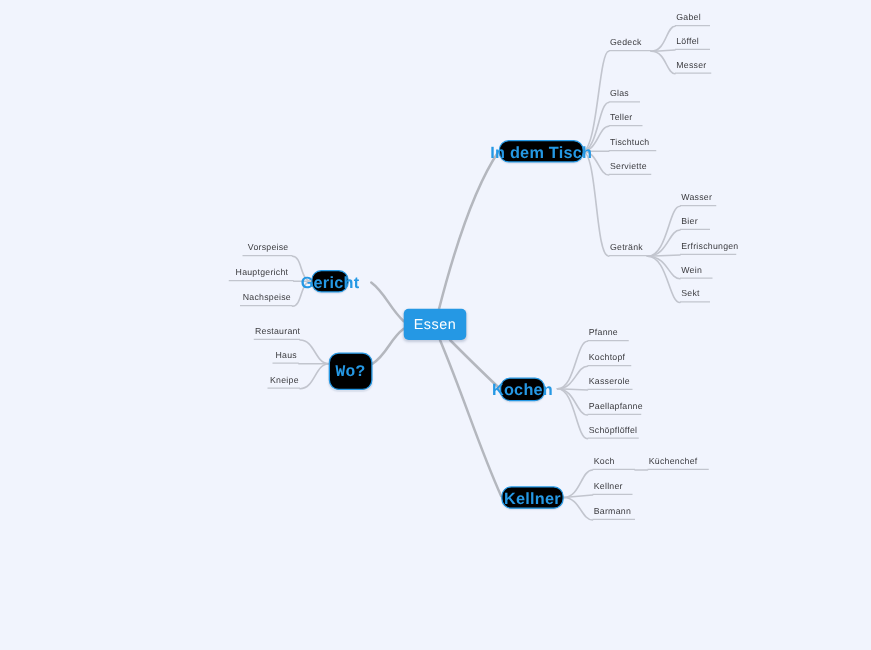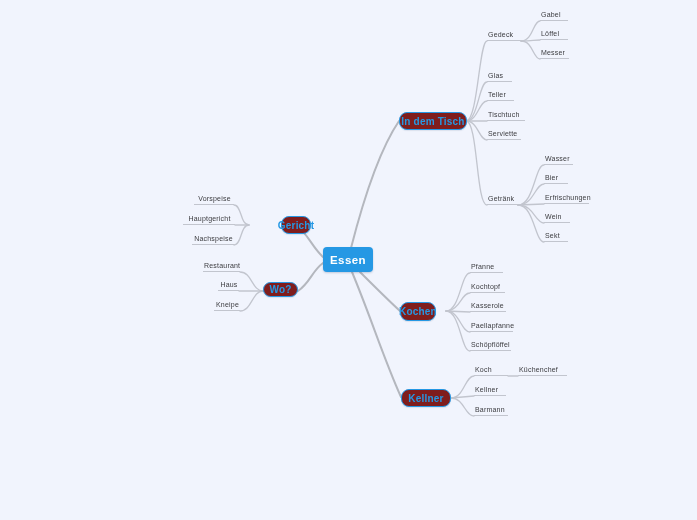--- a/index.html
+++ b/index.html
@@ -25,33 +25,33 @@
     position:absolute;left:0;top:0;
     pointer-events:none;
     z-index:1;
   }
   .main-branch{fill:none;stroke:var(--line);stroke-width:2;stroke-linecap:round;}
   .sub-branch{fill:none;stroke:var(--underline);stroke-width:1.3;stroke-linecap:round;}
   .node{position:absolute;z-index:2;cursor:pointer;white-space:nowrap;}
   .root-node{
     background:var(--accent);
     color:#ffffff;
-    font-weight:bold;
+    font-weight:normal;
     font-size:11.5px;
     letter-spacing:.4px;
     border-radius:4px;
     display:flex;align-items:center;justify-content:center;
     box-shadow:0 1px 2px rgba(60,80,120,.25);
   }
   .topic-node{
-    background:#7f1d1d;
+    background:#000000;
     border:1.6px solid var(--accent);
     color:var(--accent);
     font-weight:bold;
-    font-size:10px;
+    font-size:13px;
     letter-spacing:.2px;
     border-radius:8px;
     display:flex;align-items:center;justify-content:center;
     box-shadow:0 1px 1px rgba(60,80,120,.12);
   }
   .leaf-node{
     font-size:7px;
     line-height:7px;
     color:var(--leaf-text);
     letter-spacing:.2px;
@@ -109,22 +109,22 @@
     <path class="sub-branch" d="M 451 398 C 464 398 465 376 474 376"></path>
     <path class="sub-branch" d="M 451 398 L 474 396"></path>
     <path class="sub-branch" d="M 451 398 C 464 398 465 416 474 416"></path>
 
     <path class="sub-branch" d="M 508 376 L 518 376"></path>
   </svg>
 
   <div class="node root-node" style="left:323px;top:247px;width:50px;height:25px;">Essen</div>
 
   <div class="node topic-node" style="left:399px;top:112px;width:68px;height:18px;">In dem Tisch</div>
-  <div class="node topic-node" style="left:249px;top:216px;width:30px;height:18px;margin-left:32px;">Gericht</div>
-  <div class="node topic-node" style="left:263px;top:282px;width:35px;height:15px;">Wo?</div>
+  <div class="node topic-node" style="left:249px;top:216px;width:30px;height:18px;">Gericht</div>
+  <div class="node topic-node" style="left:263px;top:282px;width:35px;height:30px;font-family:Liberation Mono, monospace;">Wo?</div>
   <div class="node topic-node" style="left:400px;top:302px;width:36px;height:19px;">Kochen</div>
   <div class="node topic-node" style="left:401px;top:389px;width:50px;height:18px;">Kellner</div>
 
   <div class="node leaf-node" style="left:487px;top:31px;width:34px;">Gedeck</div>
   <div class="node leaf-node" style="left:540px;top:11px;width:28px;">Gabel</div>
   <div class="node leaf-node" style="left:540px;top:30px;width:28px;">Löffel</div>
   <div class="node leaf-node" style="left:540px;top:49px;width:29px;">Messer</div>
   <div class="node leaf-node" style="left:487px;top:72px;width:25px;">Glas</div>
   <div class="node leaf-node" style="left:487px;top:91px;width:27px;">Teller</div>
   <div class="node leaf-node" style="left:487px;top:111px;width:38px;">Tischtuch</div>

